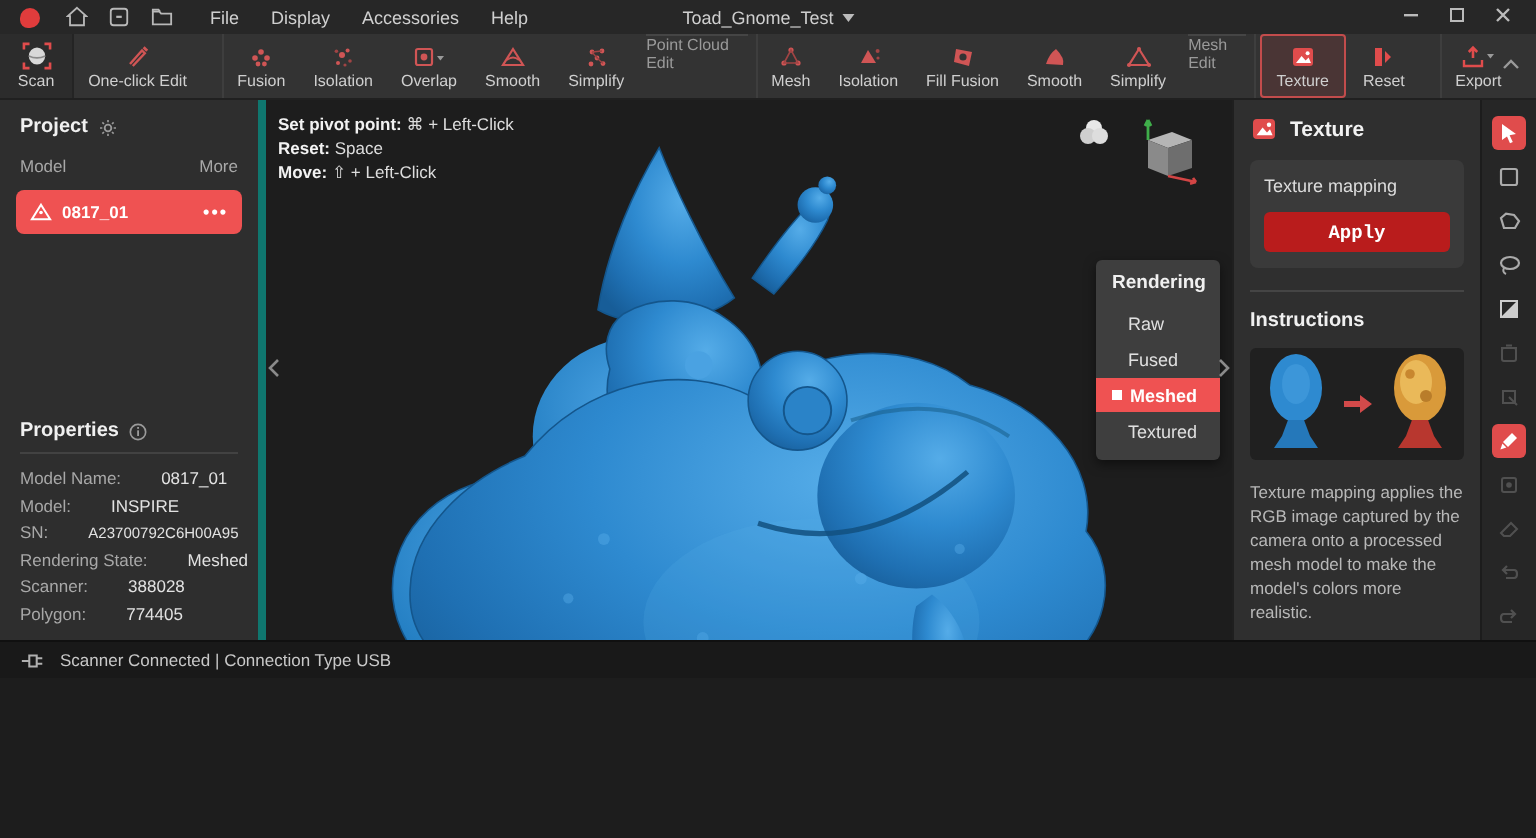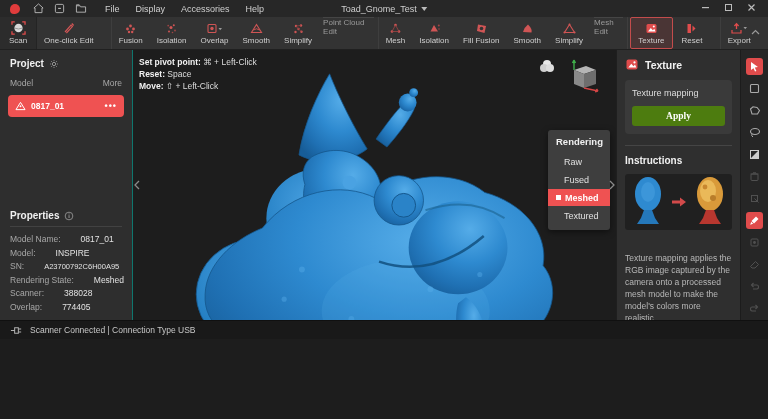--- a/index.html
+++ b/index.html
@@ -27,21 +27,21 @@
   .tb-grouplabel.empty { border-top:none; }
   .tb-btn { display:flex; flex-direction:column; align-items:center; justify-content:center; gap:1px; padding:1px 7px 0 7px; height:100%; }
   .tb-btn .lbl, .tb-scan .lbl { font-size:8px; color:#cfcfcf; white-space:nowrap; line-height:9px; }
   .tb-btn.sel { border:1px solid #c34c4c; background:rgba(220,70,70,.14); border-radius:2px; margin:1px 2px; }
   .tb-collapse { position:absolute; right:6px; top:8px; width:14px; height:14px; border-radius:50%; display:flex; align-items:center; justify-content:center; }
 
   
   .main { flex:1; display:flex; min-height:0; }
 
   
-  .left-panel { width:133px; background:#2e2e2e; border-right:1px solid #0f766e; display:flex; flex-direction:column; padding:8px 0 6px 0; }
+  .left-panel { width:133px; background:#2e2e2e; border-right:4px solid #0f766e; display:flex; flex-direction:column; padding:8px 0 6px 0; }
   .lp-head { display:flex; align-items:center; gap:5px; padding:0 10px; font-size:10px; font-weight:bold; color:#f0f0f0; }
   .lp-sub { display:flex; justify-content:space-between; padding:0 10px; margin-top:9px; font-size:8.5px; color:#a8a8a8; }
   .model-item { margin:7px 8px 0 8px; height:22px; background:#ef5252; border-radius:4px; display:flex; align-items:center; padding:0 7px; gap:5px; color:#fff; font-size:8.5px; font-weight:bold; }
   .model-item .dots { margin-left:auto; letter-spacing:1px; font-size:9px; }
   .lp-spacer { flex:1; }
   .props { padding:0 10px; }
   .props .divider { border-top:1px solid #424242; margin:5px 0 6px 0; }
   .prop-row { display:flex; gap:20px; font-size:8.5px; line-height:13.5px; white-space:nowrap; }
   .prop-row .pl { color:#a8a8a8; }
   .prop-row .pv { color:#e2e2e2; }
@@ -58,25 +58,25 @@
   .render-panel .rp-title { font-size:9.5px; font-weight:bold; color:#f0f0f0; padding:1px 8px 5px 8px; }
   .rp-opt { font-size:9px; color:#e0e0e0; padding:0 8px 0 16px; height:17px; display:flex; align-items:center; gap:4px; margin:1px 0; }
   .rp-opt.sel { background:#ef5252; color:#fff; font-weight:bold; padding-left:8px; }
   .rp-bullet { width:5px; height:5px; background:#fff; flex:0 0 auto; }
 
   
   .right-panel { width:124px; background:#2f2f2f; border-left:1px solid #1f1f1f; padding:8px 8px; display:flex; flex-direction:column; font-size:9px; }
   .rp-head { display:flex; align-items:center; gap:6px; font-size:10.5px; font-weight:bold; color:#f2f2f2; margin-bottom:9px; }
   .card { background:#3a3a3a; border-radius:4px; padding:8px 7px; }
   .card .map-lbl { color:#ddd; font-size:9px; }
-  .apply-btn { margin-top:8px; height:20px; width:100%; background:#4d7c0f; border:none; border-radius:3px; color:#fff; font-size:9.5px; font-weight:bold; font-family:Liberation Serif, serif; }
+  .apply-btn { margin-top:8px; height:20px; width:100%; background:#b91c1c; border:none; border-radius:3px; color:#fff; font-size:9.5px; font-weight:bold; font-family:Liberation Mono, monospace; }
   .rp-divider { border-top:1px solid #454545; margin:11px 0 9px 0; }
   .instr-title { font-size:10px; font-weight:bold; color:#f0f0f0; margin-bottom:8px; }
   .instr-box { background:#202020; border-radius:3px; height:74px; display:flex; align-items:center; justify-content:center; gap:6px; }
-  .instr-desc { margin-top:22px; color:#b8b8b8; font-size:8.5px; line-height:12px; }
+  .instr-desc { margin-top:10px; color:#b8b8b8; font-size:8.5px; line-height:12px; }
 
   
   .strip { width:28px; background:#262626; border-left:1px solid #1c1c1c; display:flex; flex-direction:column; align-items:center; padding-top:8px; gap:5px; }
   .strip-btn { width:17px; height:17px; border-radius:3px; display:flex; align-items:center; justify-content:center; }
   .strip-btn.sel { background:#e04c4c; }
   .strip-btn.dis { opacity:.32; }
 
   
   .statusbar { height:19px; background:#191919; border-top:1px solid #101010; display:flex; align-items:center; padding:0 10px; gap:7px; font-size:8.5px; color:#c8c8c8; flex:0 0 auto; }
 </style>
@@ -338,21 +338,21 @@
           </div>
         <div class="prop-row">
             <span class="pl">Rendering State:</span>
             <span class="pv">Meshed</span>
           </div>
         <div class="prop-row">
             <span class="pl">Scanner:</span>
             <span class="pv">388028</span>
           </div>
         <div class="prop-row">
-            <span class="pl">Overlap:</span>
+            <span class="pl">Polygon:</span>
             <span class="pv">774405</span>
           </div>
       </div>
     </div>
 
     <div class="viewport">
 
       <svg style="position:absolute;left:38px;top:12px;" width="420" height="336" viewBox="0 0 420 340">
         <defs>
           <radialGradient id="bg1" cx="62%" cy="30%" r="80%">

